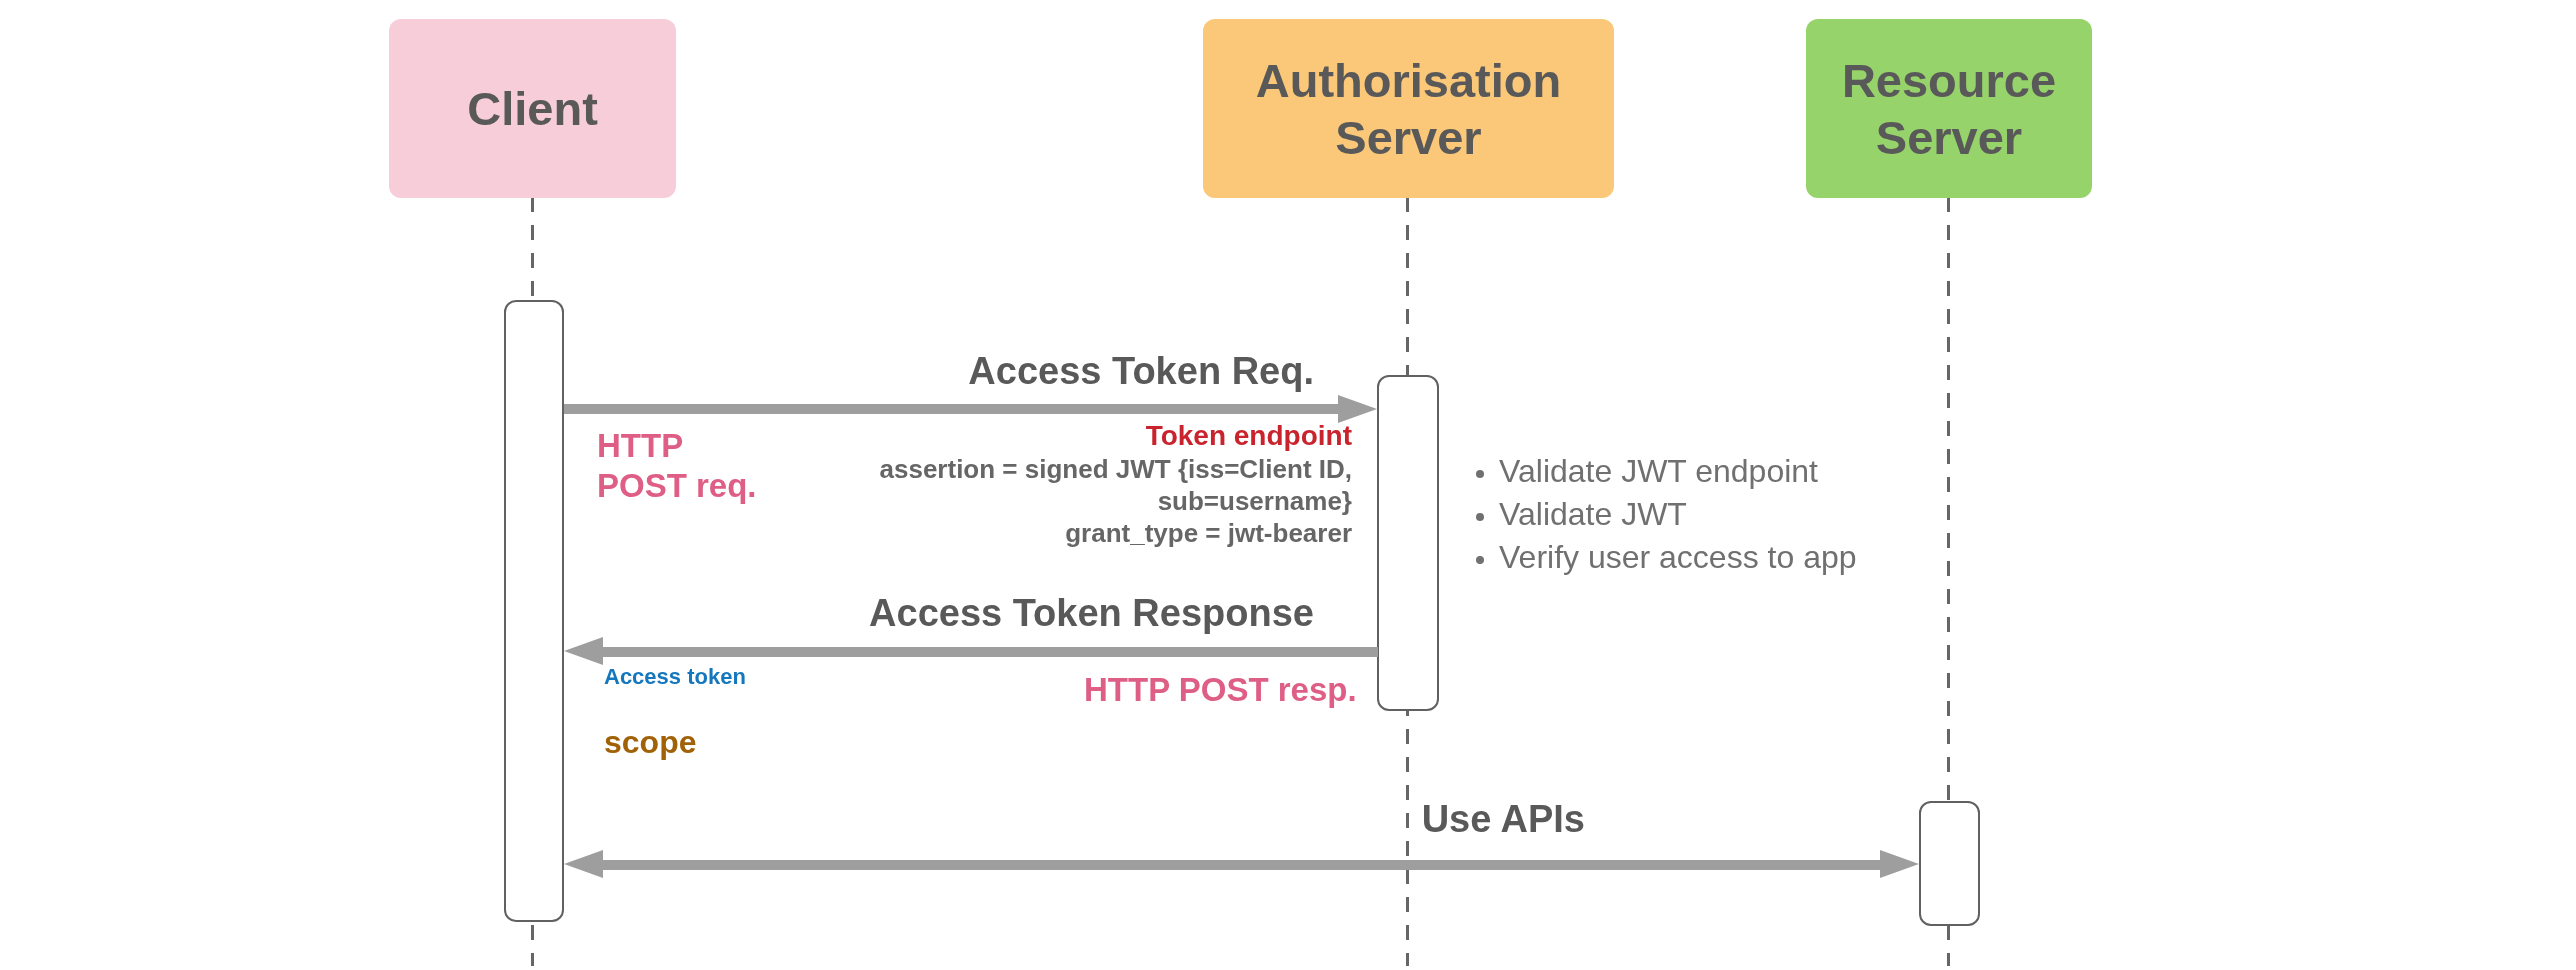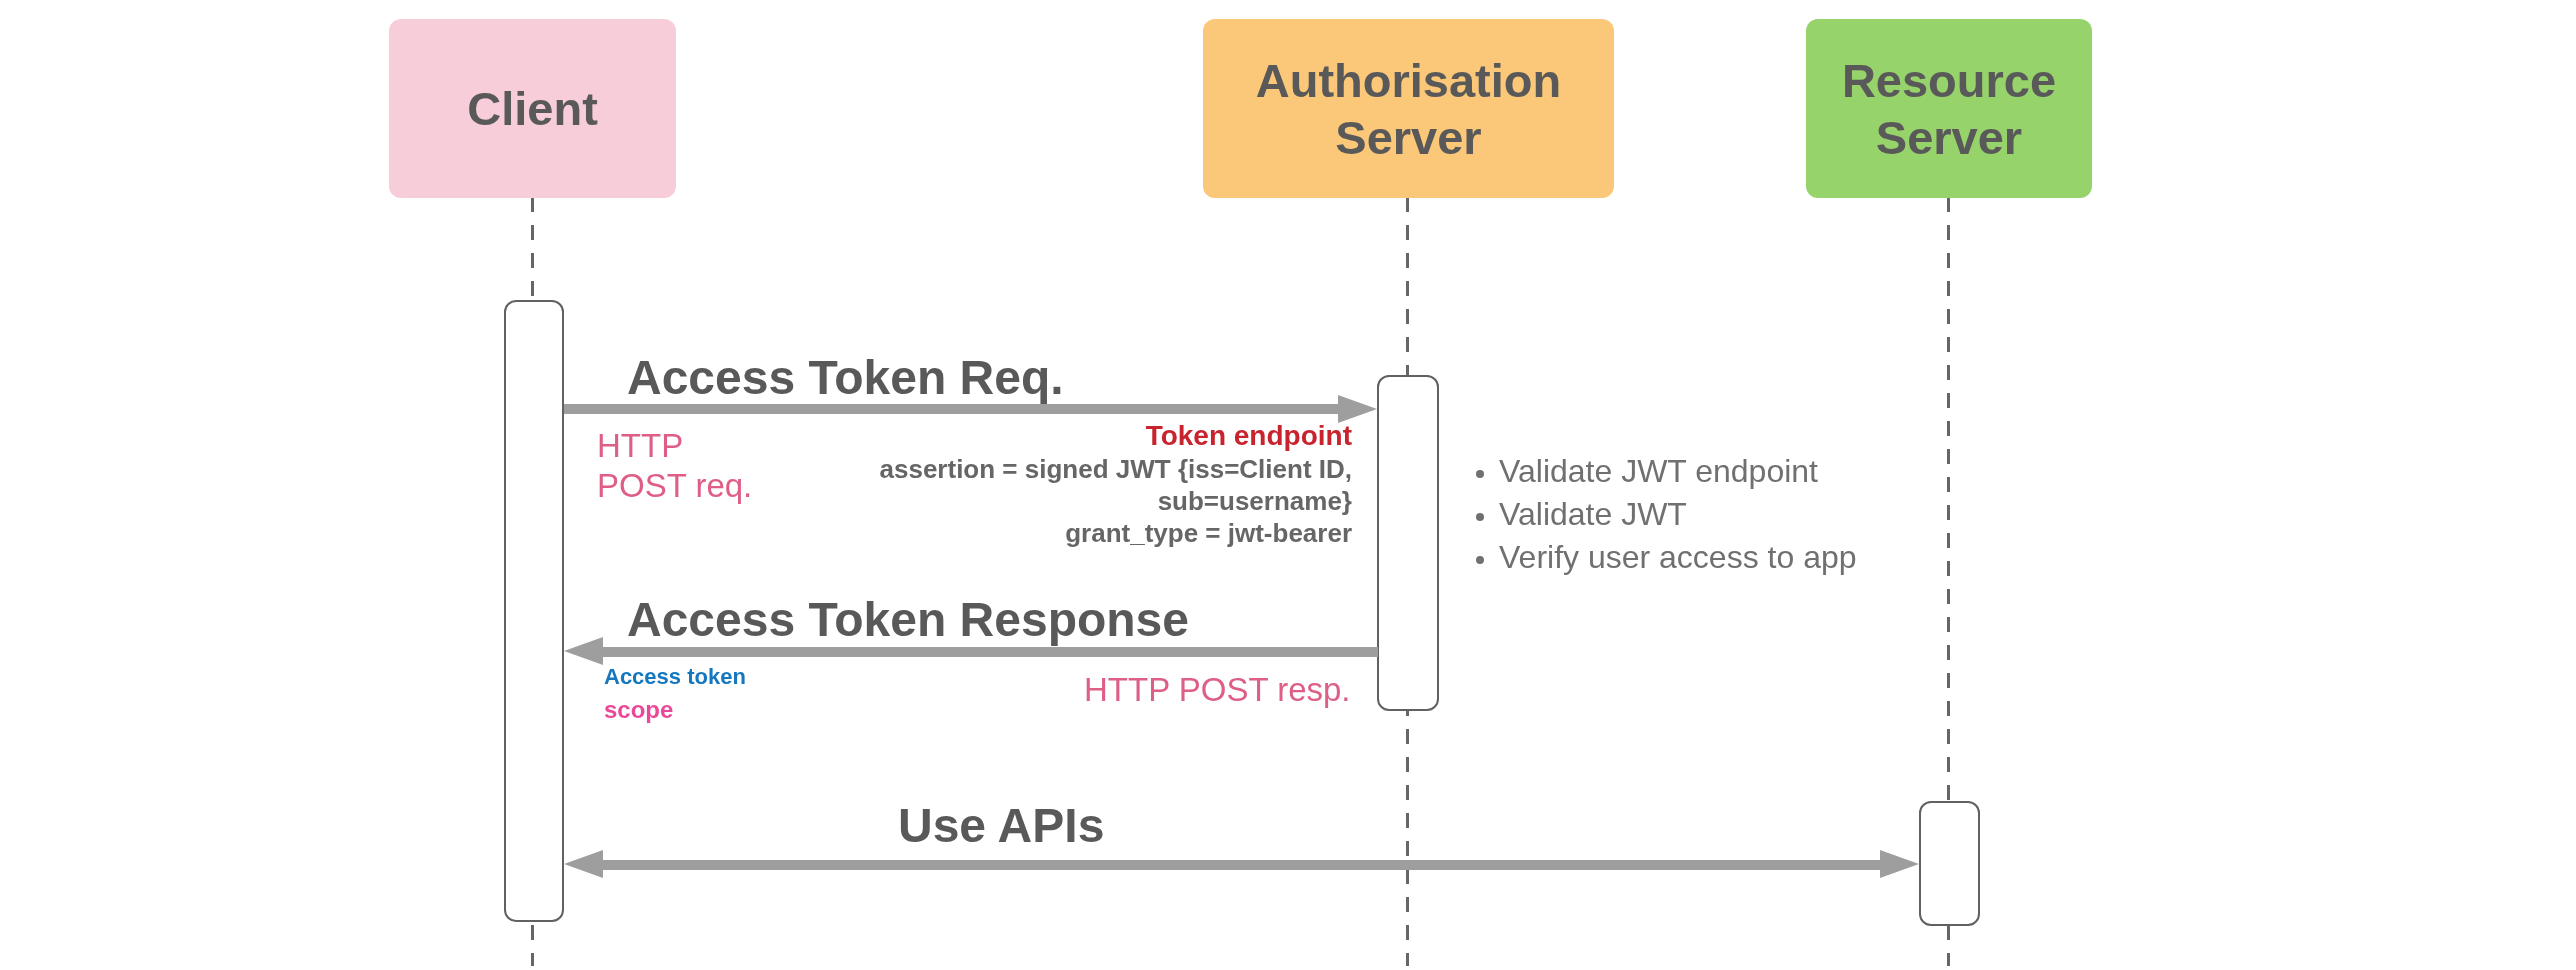--- a/index.html
+++ b/index.html
@@ -37,44 +37,44 @@
 
   .aline.req{left:564px;top:404px;width:774px;}
   .ahead.req{left:1338px;top:395px;}
   .aline.resp{left:603px;top:647px;width:775px;}
   .ahead.resp{left:564px;top:637px;}
   .aline.apis{left:603px;top:860px;width:1278px;}
   .ahead.apis-l{left:564px;top:850px;}
   .ahead.apis-r{left:1880px;top:850px;}
 
   
-  .msgtitle{position:absolute;left:627px;width:687px;text-align:left;
-        font-size:48px;font-weight:bold;color:var(--title_text);}
+  .msgtitle{position:absolute;left:627px;width:687px;text-align:right;
+        font-size:38px;font-weight:bold;color:var(--title_text);}
   .msgtitle.req{top:350px;}
   .msgtitle.resp{top:592px;}
   .msgtitle.apis{left:898px;top:798px;}
 
-  .note-pink{position:absolute;font-size:33px;font-weight:normal;color:var(--pink_text);
+  .note-pink{position:absolute;font-size:33px;font-weight:bold;color:var(--pink_text);
         line-height:40px;white-space:pre-line;}
   .note-pink.req{left:597px;top:426px;}
   .note-pink.resp{left:1084px;top:670px;}
 
   .note-red{position:absolute;left:1009px;width:343px;top:420px;text-align:right;
         font-size:28px;font-weight:bold;color:var(--red_text);}
 
   .note-params{position:absolute;left:837px;width:515px;top:453px;text-align:right;
         font-size:26px;font-weight:bold;color:var(--note_text);line-height:32px;white-space:pre-line;}
 
   .tasklist{position:absolute;left:1444px;top:450px;width:369px;margin:0;padding:0 0 0 55px;
         font-size:32px;color:var(--list_text);line-height:43px;}
   .tasklist li{margin:0;padding:0;}
   .tasklist li::marker{color:var(--list_text);font-size:26px;}
 
   .note-blue{position:absolute;left:604px;top:664px;font-size:22px;font-weight:bold;color:var(--blue_text);}
-  .note-gray{position:absolute;left:604px;top:696px;font-size:24px;font-weight:bold;color:#ec4899;}
+  .note-gray{position:absolute;left:604px;top:724px;font-size:32px;font-weight:bold;color:#a16207;}
 </style>
 </head>
 <body>
 
 <div class="canvas">
 
   <div class="lifeline client"></div>
   <div class="lifeline auth"></div>
   <div class="lifeline resource"></div>
 

